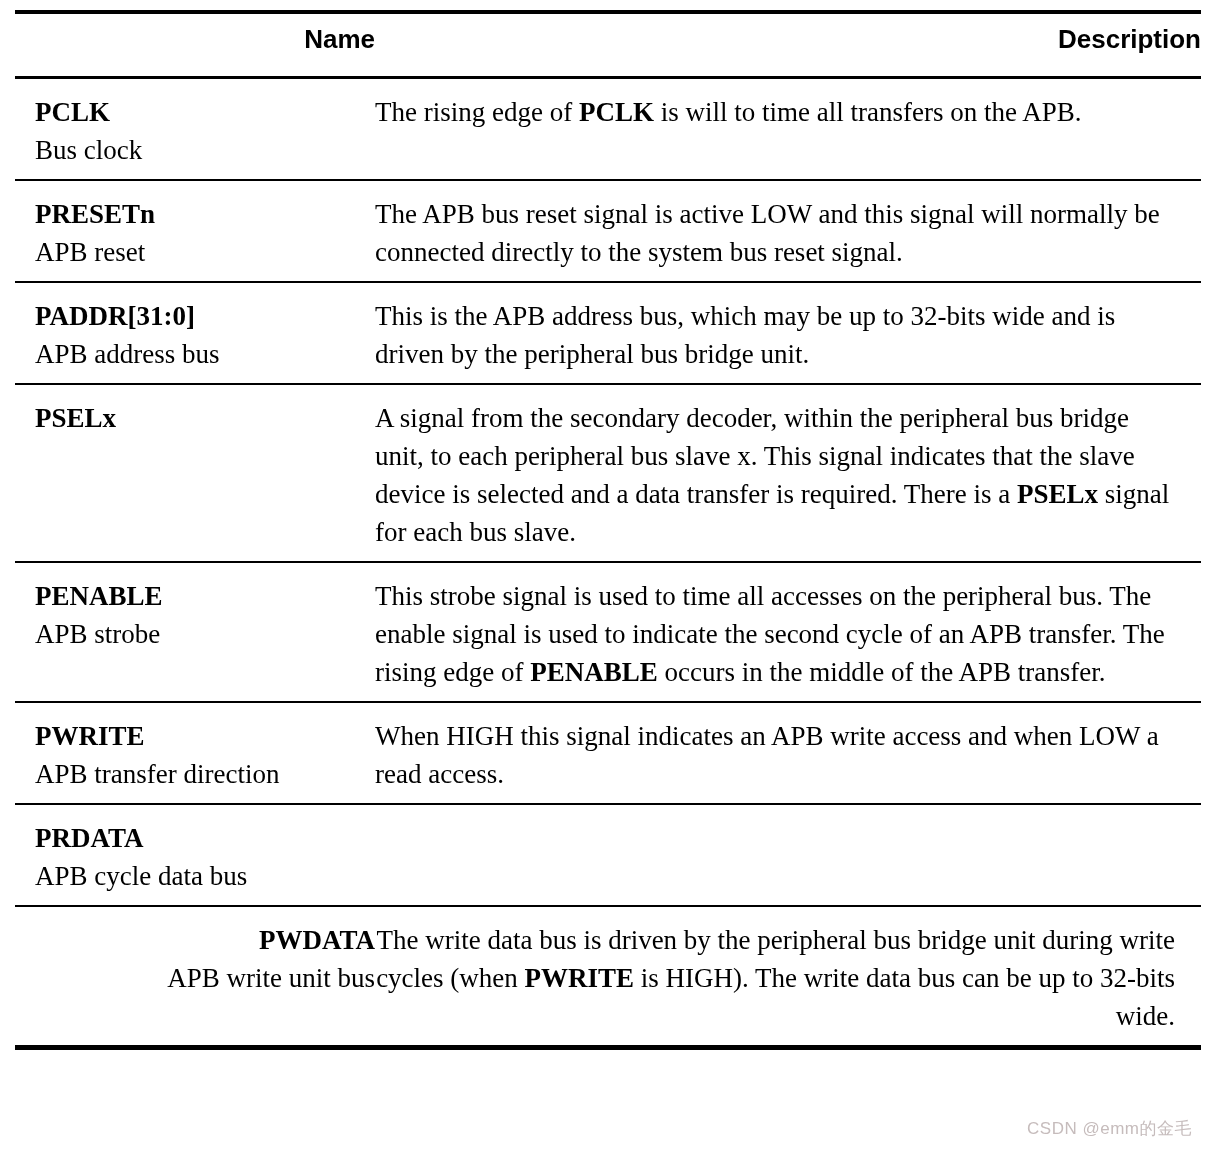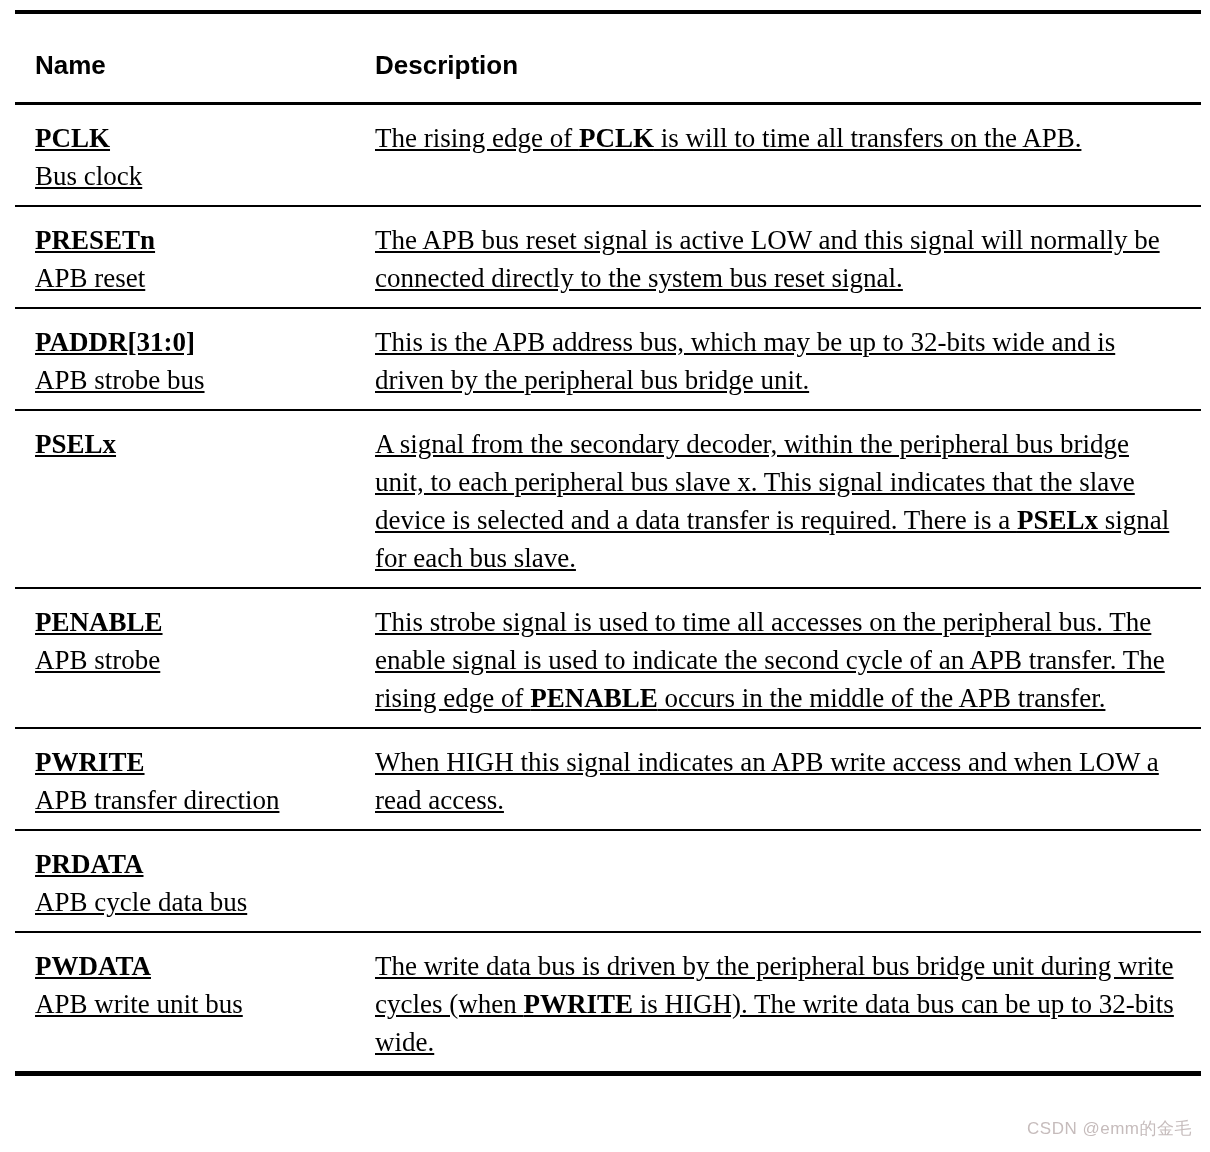--- a/index.html
+++ b/index.html
@@ -20,35 +20,35 @@
   }
   .thead {
     display: grid;
     grid-template-columns: 360px 1fr;
     border-bottom: 3px solid #000;
     font-family: "Liberation Sans", sans-serif;
     font-weight: bold;
     font-size: 26px;
   }
   .th {
-    padding: 36px 0 22px 20px;
+    padding: 10px 0 22px 20px;
     line-height: 30px;
+    text-align: right;
   }
   .th.desc-col { padding-left: 0; }
   .tr {
     display: grid;
     grid-template-columns: 360px 1fr;
     border-bottom: 2px solid #000;
   }
-  .tr:last-child { border-bottom: none; }
+  .tr:last-child { border-bottom: none; text-align: right; }
   .td {
     padding: 14px 0 10px 20px;
     font-size: 27px;
     line-height: 38px;
-    text-decoration: underline;
   }
   .td.desc-cell {
     padding-left: 0;
     padding-right: 26px;
   }
   .signal-name { font-weight: bold; }
   .desc-cell b { font-weight: bold; }
   .watermark {
     position: absolute;
     right: 18px;
@@ -79,21 +79,21 @@
       <div class="tr">
         <div class="td name-cell">
           <div class="signal-name">PRESETn</div>
           <div class="signal-subtitle">APB reset</div>
         </div>
         <div class="td desc-cell"><span>The APB bus reset signal is active LOW and this signal will normally be connected directly to the system bus reset signal.</span></div>
       </div>
       <div class="tr">
         <div class="td name-cell">
           <div class="signal-name">PADDR[31:0]</div>
-          <div class="signal-subtitle">APB strobe bus</div>
+          <div class="signal-subtitle">APB address bus</div>
         </div>
         <div class="td desc-cell"><span>This is the APB address bus, which may be up to 32-bits wide and is driven by the peripheral bus bridge unit.</span></div>
       </div>
       <div class="tr">
         <div class="td name-cell">
           <div class="signal-name">PSELx</div>
         </div>
         <div class="td desc-cell"><span>A signal from the secondary decoder, within the peripheral bus bridge unit, to each peripheral bus slave x. This signal indicates that the slave device is selected and a data transfer is required. There is a </span><b>PSELx</b><span> signal for each bus slave.</span></div>
       </div>
       <div class="tr">

